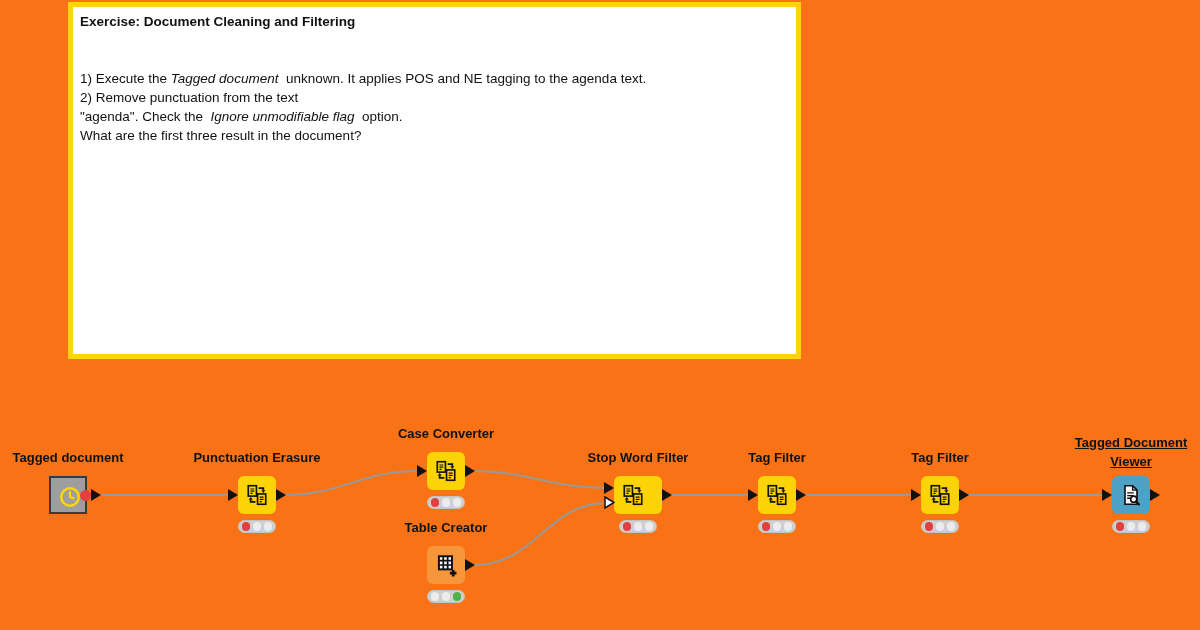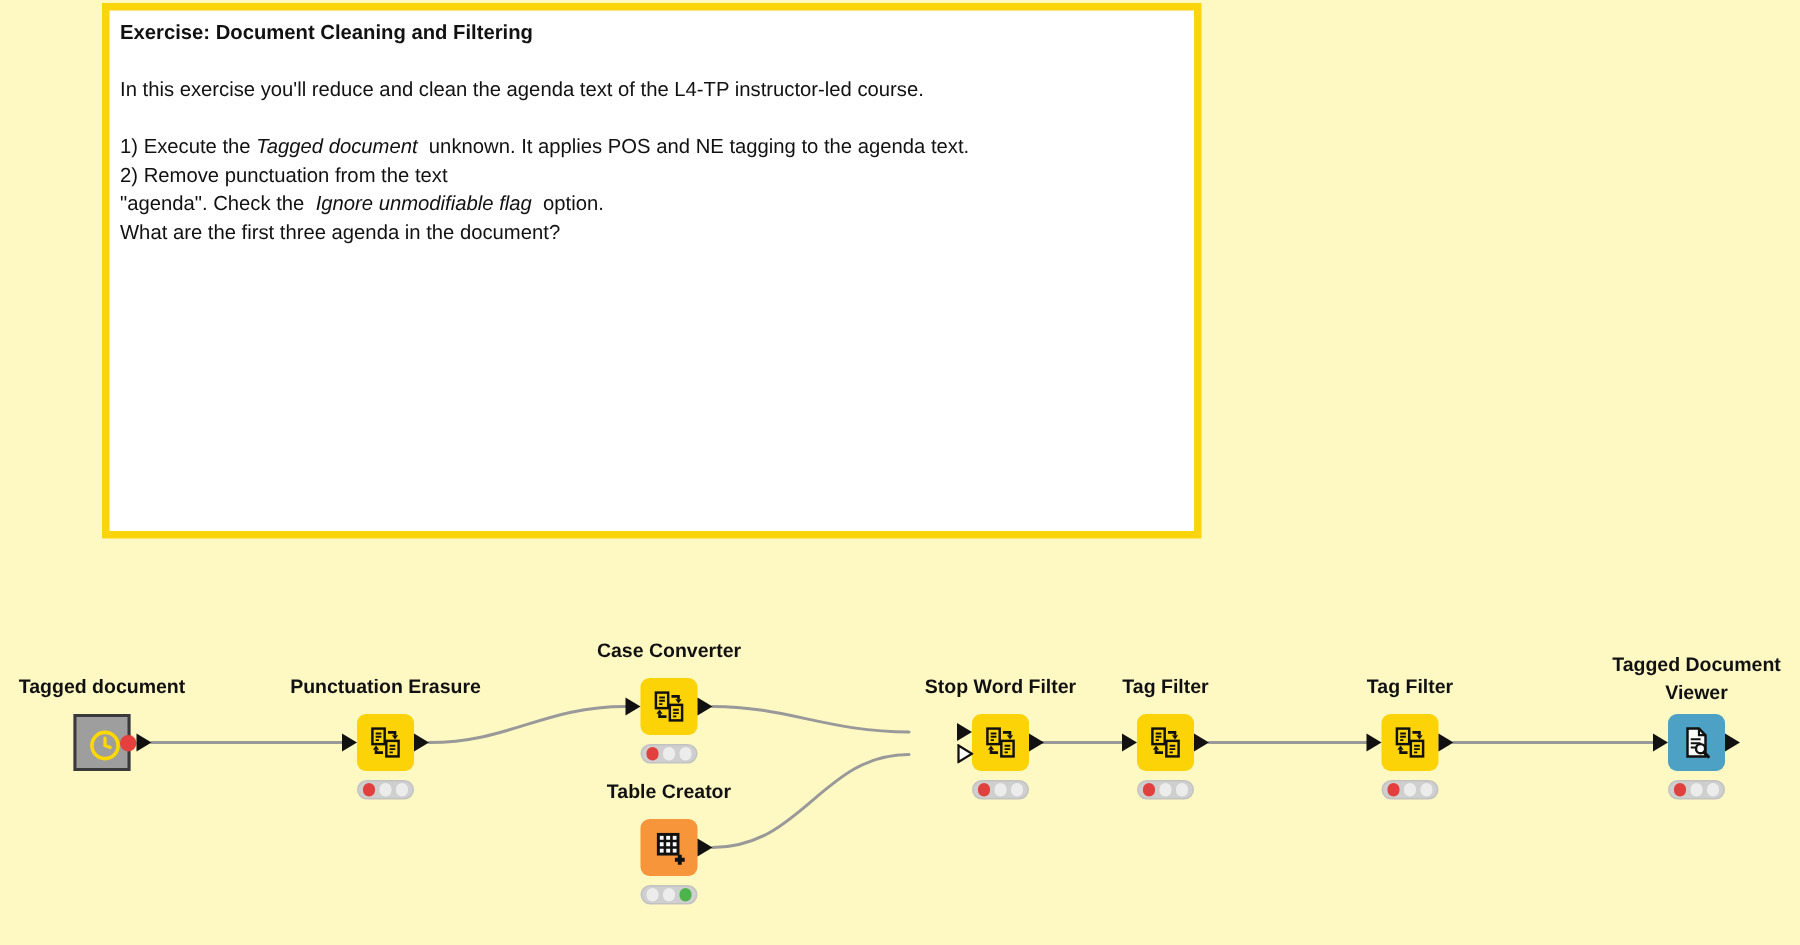--- a/index.html
+++ b/index.html
@@ -1,18 +1,18 @@
 <!DOCTYPE html>
 <html><head>
 <meta charset="utf-8">
 <style>
   html,body{margin:0;padding:0;background:#fff;}
   body{width:1200px;height:630px;position:relative;overflow:hidden;
        font-family:"Liberation Sans",sans-serif;color:#111;}
-  .canvas{position:absolute;inset:0;background:#fef9c3;}
+  .canvas{position:absolute;inset:0;background:#f97316;}
 
   
   .annotation{position:absolute;left:68px;top:2px;width:733px;height:357px;
     box-sizing:border-box;border:5px solid #FBD40A;background:#fff;
     padding:5px 8px 0 7px;}
   .ann-line{font-size:13.5px;line-height:19px;min-height:19px;white-space:pre-wrap;}
   .ann-line .b{font-weight:700;}
   .ann-line .i{font-style:italic;}
 
   
@@ -22,21 +22,21 @@
   
   .node{position:absolute;width:38px;height:38px;}
   .node .body{position:absolute;inset:0;border-radius:6px;}
   .node.metanode .body{border-radius:0;border:2px solid #3A3A3A;box-sizing:border-box;background:#9E9E9E;}
   .node.yellow .body{background:#FCD306;}
   .node.orange .body{background:#F7953B;}
   .node.blue   .body{background:#4DA1C4;}
   .node .icon{position:absolute;left:7px;top:7px;}
   .label{position:absolute;top:-28px;left:50%;transform:translateX(-50%);
     font-size:13px;font-weight:700;white-space:nowrap;text-align:center;line-height:19px;}
-  .label.two-line{top:-43px;white-space:normal;width:130px;}
+  .label.two-line{top:-43px;white-space:normal;width:130px;text-decoration:underline;}
 
   .port-in,.port-out{position:absolute;width:0;height:0;
     border-top:6px solid transparent;border-bottom:6px solid transparent;top:13px;}
   .port-in{left:-10px;border-left:10px solid #111;}
   .port-out{right:-10px;border-left:10px solid #111;}
   .port-in.p-top{top:6px;}
   .port-hollow{position:absolute;left:-10px;top:20px;}
   .meta-circle{position:absolute;right:-4px;top:13.5px;width:11px;height:11px;
     border-radius:50%;background:#E5403D;}
   .node.metanode .port-out{right:-14px;}
@@ -51,26 +51,25 @@
 </style>
 </head>
 <body>
 
 <div class="canvas">
 
   <div class="annotation">
     <div>
         <div class="ann-line"><span class="b">Exercise: Document Cleaning and Filtering</span></div>
         <div class="ann-line"><span></span></div>
-        <div class="ann-line"><span>In this exercise you'll reduce and clean the agenda text of the L4-TP instructor-led course.</span></div>
         <div class="ann-line"><span></span></div>
         <div class="ann-line"><span>1) Execute the </span><span class="i">Tagged document</span><span>  unknown. It applies POS and NE tagging to the agenda text.</span></div>
         <div class="ann-line"><span>2) Remove punctuation from the text</span></div>
         <div class="ann-line"><span>"agenda". Check the  </span><span class="i">Ignore unmodifiable flag</span><span>  option.</span></div>
-        <div class="ann-line"><span>What are the first three agenda in the document?</span></div>
+        <div class="ann-line"><span>What are the first three result in the document?</span></div>
       </div>
   </div>
 
   <svg class="wires">
     <path d="M101 495 L228 495"></path>
     <path d="M286 495 C340 495 362 471 417 471"></path>
     <path d="M475 471 C525 471 552 488 606 488"></path>
     <path d="M475 565 C535 565 548 503 606 503"></path>
     <path d="M664 495 L748 495"></path>
     <path d="M806 495 L911 495"></path>
@@ -145,21 +144,21 @@
       </svg>
     </div>
     <span class="port-out"></span>
     <div class="lights">
         <span class="dot off"></span>
         <span class="dot off"></span>
         <span class="dot green"></span>
       </div>
   </div>
 
-  <div class="node yellow" style="left:648px;top:476px;">
+  <div class="node yellow" style="left:614px;top:476px;padding-left:10px;">
     <div class="label">Stop Word Filter</div>
     <div class="body">
       <svg class="icon" width="24" height="24" viewBox="0 0 22 22">
         <rect x="3" y="2.5" width="7.5" height="9.5" fill="none" stroke="#111" stroke-width="1.5"></rect>
         <path d="M5 5.5 h3.5 M5 7.5 h3.5 M5 9.5 h2" stroke="#111" stroke-width="1.1" fill="none"></path>
         <rect x="11.5" y="10" width="7.5" height="9.5" fill="none" stroke="#111" stroke-width="1.5"></rect>
         <path d="M13.5 13 h3.5 M13.5 15 h3.5 M13.5 17 h2" stroke="#111" stroke-width="1.1" fill="none"></path>
         <path d="M12.5 4.8 h4.3 v1.8" fill="none" stroke="#111" stroke-width="1.6"></path>
         <polygon points="14.9,6.6 18.7,6.6 16.8,9.2" fill="#111"></polygon>
         <path d="M9.5 17.2 h-4.3 v-1.8" fill="none" stroke="#111" stroke-width="1.6"></path>

